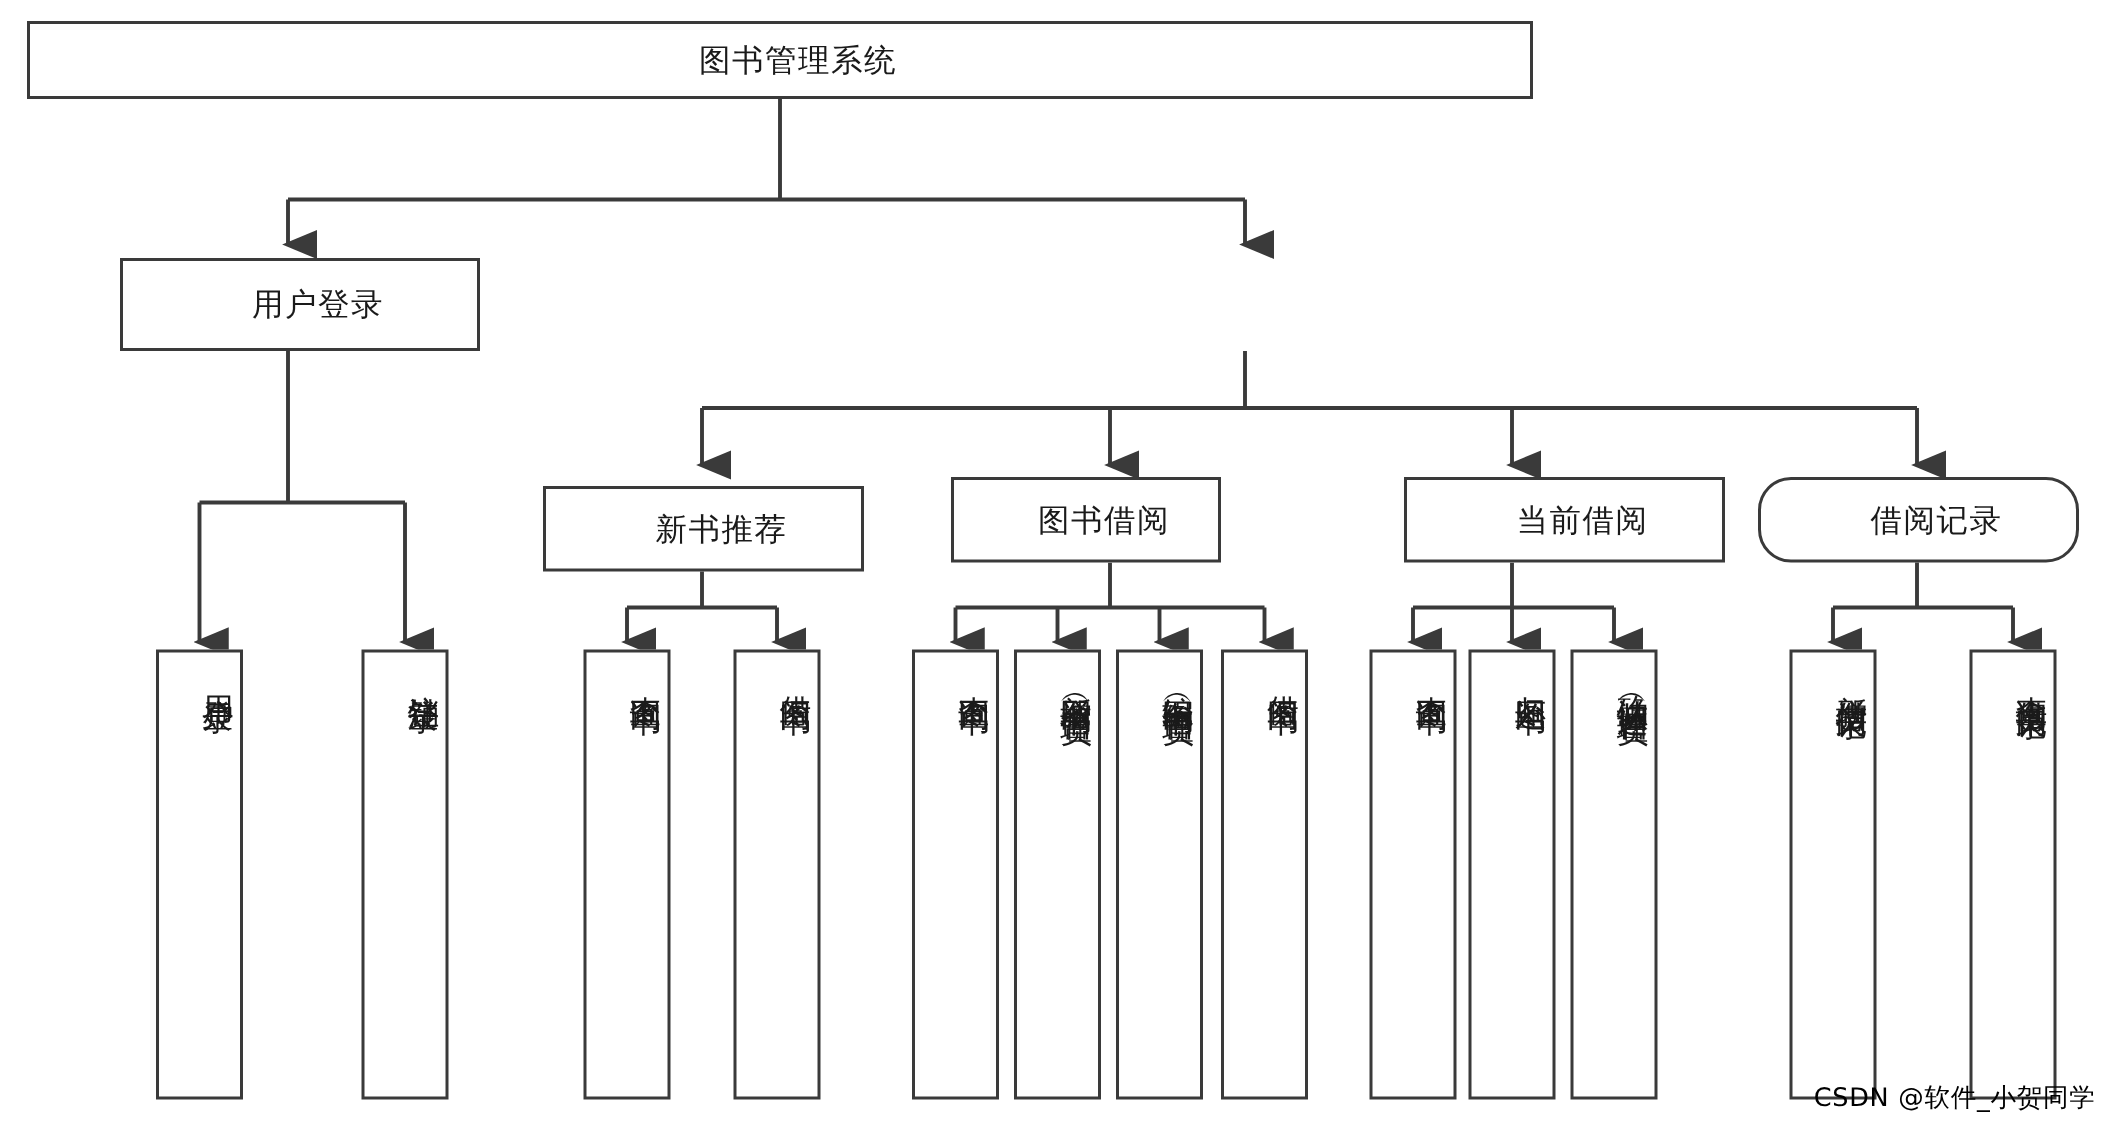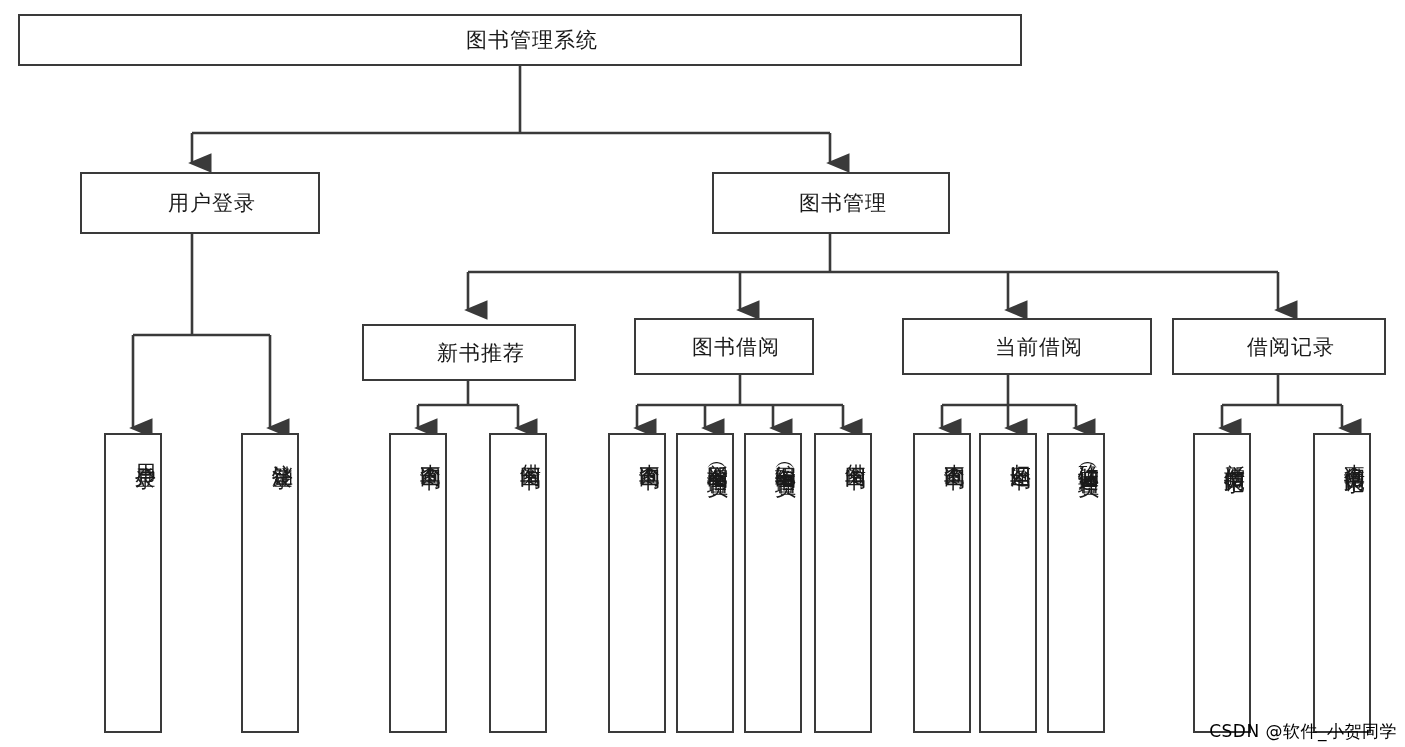--- a/index.html
+++ b/index.html
@@ -110,34 +110,31 @@
     </g>
   </svg>
 
   <div class="node h" style="left:18px;top:14px;width:1004px;height:52px;">
     <span>图书管理系统</span>
   </div>
 
   <div class="node h" style="left:80px;top:172px;width:240px;height:62px;">
     <span>用户登录</span>
   </div>
-  <div class="node h" style="left:712px;top:172px;width:238px;height:62px;">
-    <span>图书管理</span>
-  </div>
 
   <div class="node h" style="left:362px;top:324px;width:214px;height:57px;">
     <span>新书推荐</span>
   </div>
   <div class="node h" style="left:634px;top:318px;width:180px;height:57px;">
     <span>图书借阅</span>
   </div>
-  <div class="node h" style="left:902px;top:318px;width:250px;height:57px;">
+  <div class="node h" style="left:936px;top:318px;width:214px;height:57px;">
     <span>当前借阅</span>
   </div>
-  <div class="node h" style="left:1172px;top:318px;width:214px;height:57px;">
+  <div class="node h" style="left:1172px;top:318px;width:214px;height:57px;border-radius:22px;">
     <span>借阅记录</span>
   </div>
 
   <div class="node v" style="left:104px;top:433px;width:58px;height:300px;">
     <span class="vtext">用户登录</span>
   </div>
   <div class="node v" style="left:241px;top:433px;width:58px;height:300px;">
     <span class="vtext">注销登录</span>
   </div>
 

